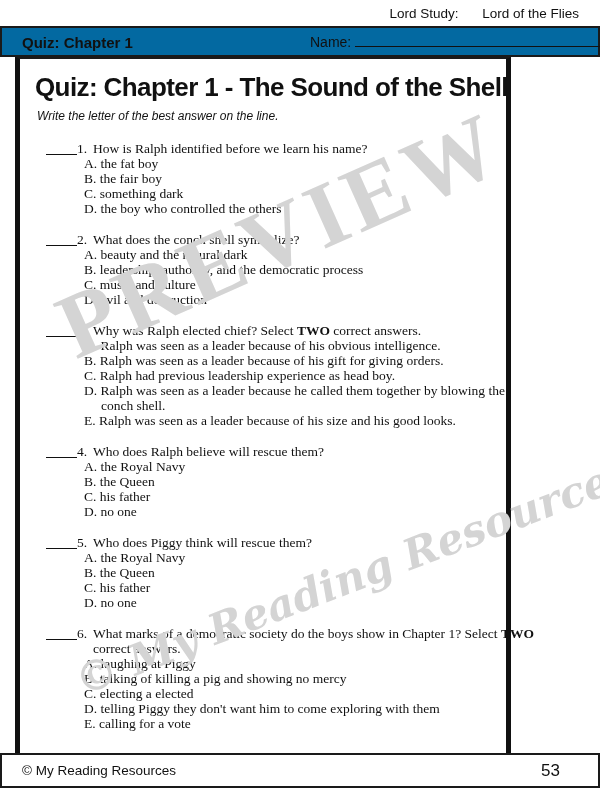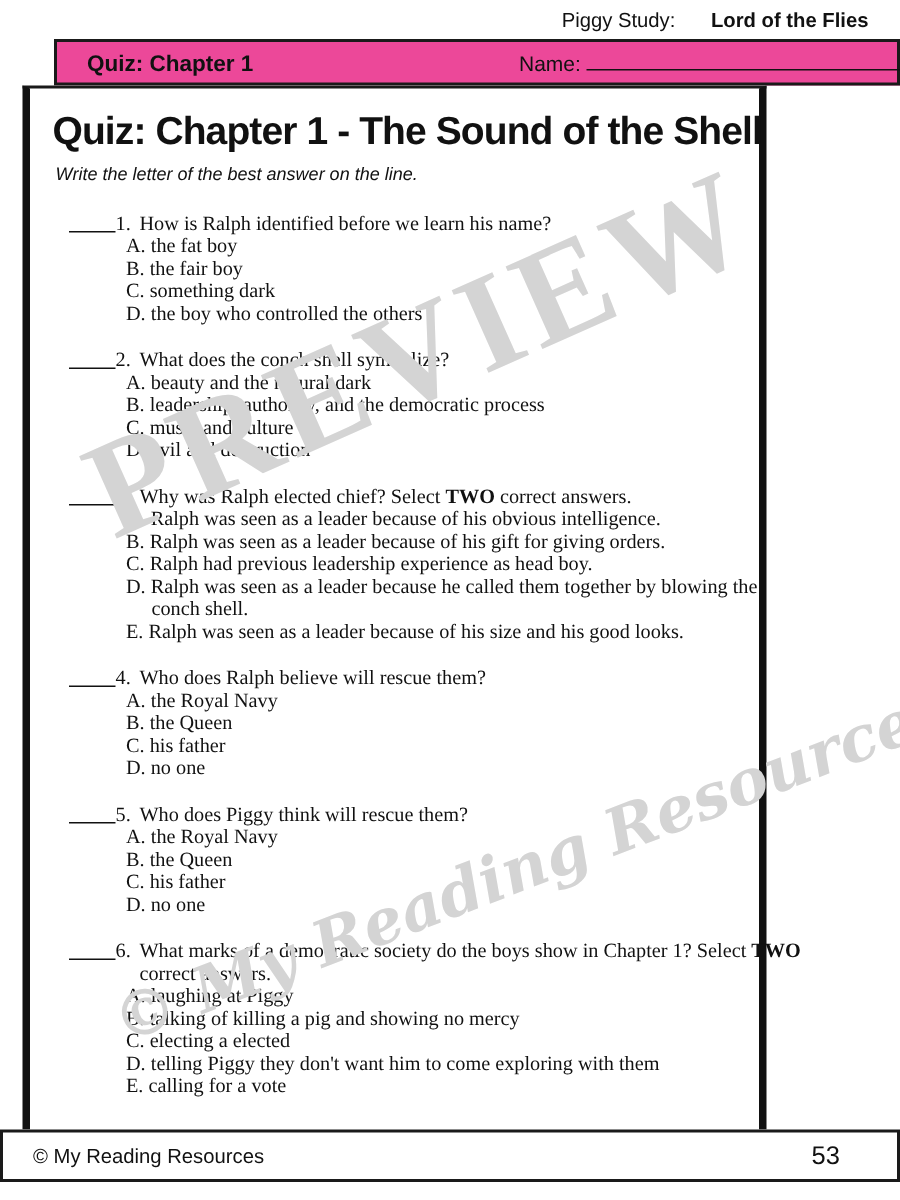--- a/index.html
+++ b/index.html
@@ -4,26 +4,26 @@
 <style>
   * { margin:0; padding:0; box-sizing:border-box; }
   html,body { width:600px; height:800px; }
   body {
     position:relative; background:#fff; color:#111;
     font-family:"Liberation Sans", sans-serif; overflow:hidden;
   }
 
   
   .topright { position:absolute; top:6px; right:21px; font-size:13.5px; white-space:nowrap; }
-  .topright .bold { font-weight:bold;padding-left:20px; }
+  .topright .bold { font-weight:normal;padding-left:20px; }
 
   
   .header-bar {
     position:absolute; left:0; right:0; top:26px; height:31px;
-    background:#ec4899; border:2px solid #1a1a1a;margin-left:36px;
+    background:#0369a1; border:2px solid #1a1a1a;
   }
   .hb-title { position:absolute; left:20px; top:6px; font-weight:bold; font-size:15px; }
   .name-area { position:absolute; left:308px; top:6px; font-size:14px; white-space:nowrap; }
   .name-line { display:inline-block; width:255px; height:13px; border-bottom:1.5px solid #111; margin-left:4px; }
 
   
   .main-box {
     position:absolute; left:15px; top:57px; width:496px; height:696px;
     background:#fff; border-top:2px solid #1a1a1a;
     border-left:5px solid #111; border-right:5px solid #111;
@@ -69,21 +69,21 @@
     display:flex; align-items:center; justify-content:space-between;
     padding:0 38px 0 20px;
   }
   .footer-copy { font-size:13.5px; }
   .footer-page { font-size:17px; }
 </style>
 </head>
 <body>
 
 <div class="topright">
-  <span>Piggy Study:</span>
+  <span>Lord Study:</span>
   <span class="bold">Lord of the Flies</span>
 </div>
 
 <div class="header-bar">
   <span class="hb-title">Quiz: Chapter 1</span>
   <span class="name-area">
     <span>Name:</span><span class="name-line"></span>
   </span>
 </div>
 

